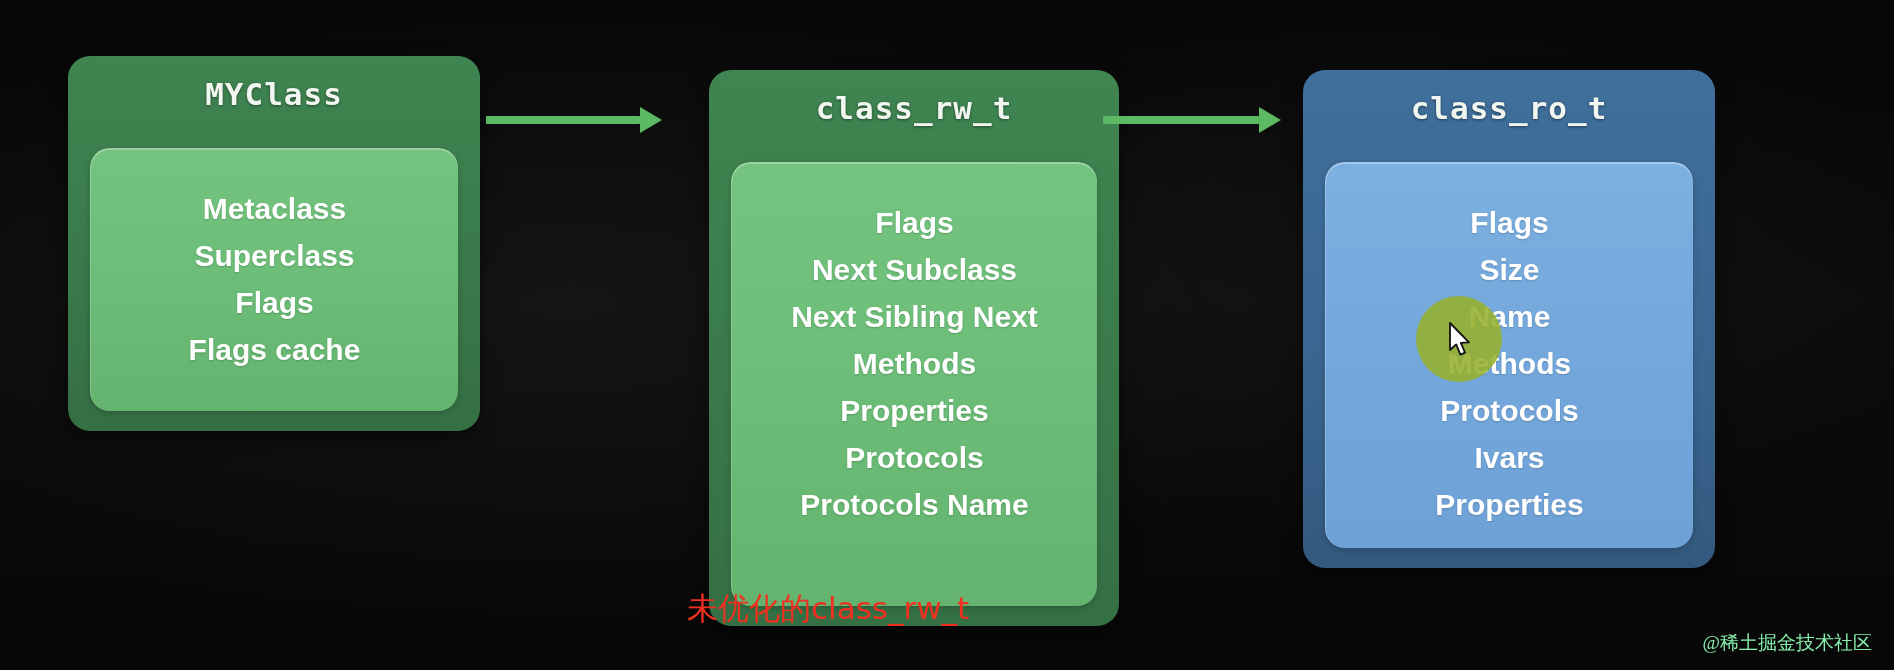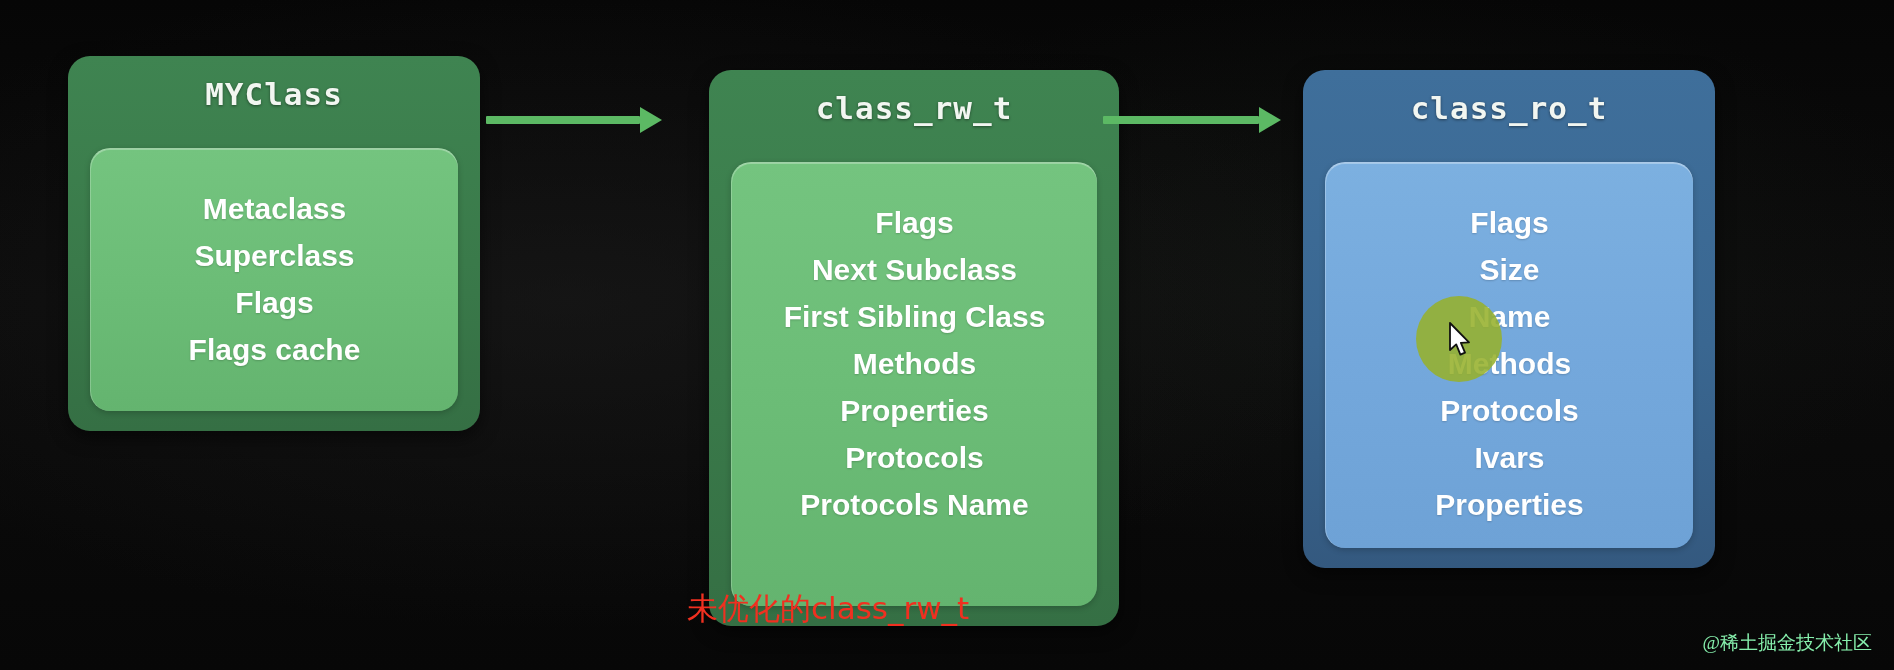--- a/index.html
+++ b/index.html
@@ -172,21 +172,21 @@
   <div class="arrow" id="arrow-1" style="left:486px; top:107px; width:176px;">
     <div class="shaft" style="width:154px;"></div>
     <div class="head" style="left:154px;"></div>
   </div>
 
   <div class="card green" id="node-class-rw-t" style="left:709px; top:70px; width:410px; height:556px;">
     <div class="card-title">class_rw_t</div>
     <div class="panel green">
       <div class="field">Flags</div>
       <div class="field">Next Subclass</div>
-      <div class="field">First Sibling Class</div>
+      <div class="field">Next Sibling Next</div>
       <div class="field">Methods</div>
       <div class="field">Properties</div>
       <div class="field">Protocols</div>
       <div class="field">Protocols Name</div>
     </div>
   </div>
 
   <div class="arrow" id="arrow-2" style="left:1103px; top:107px; width:178px;">
     <div class="shaft" style="width:156px;"></div>
     <div class="head" style="left:156px;"></div>

